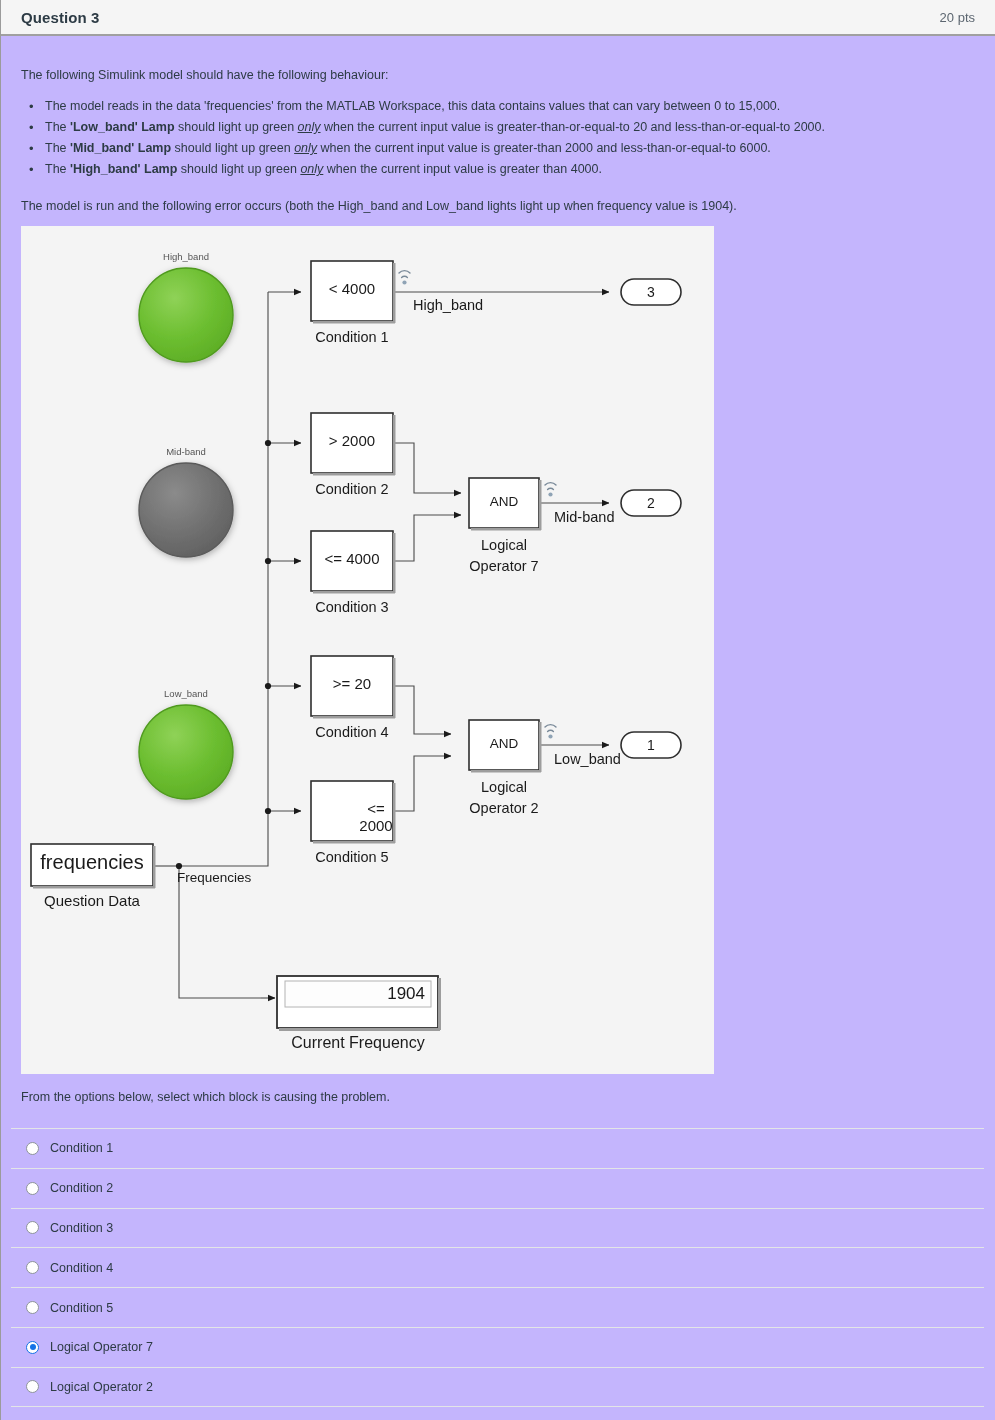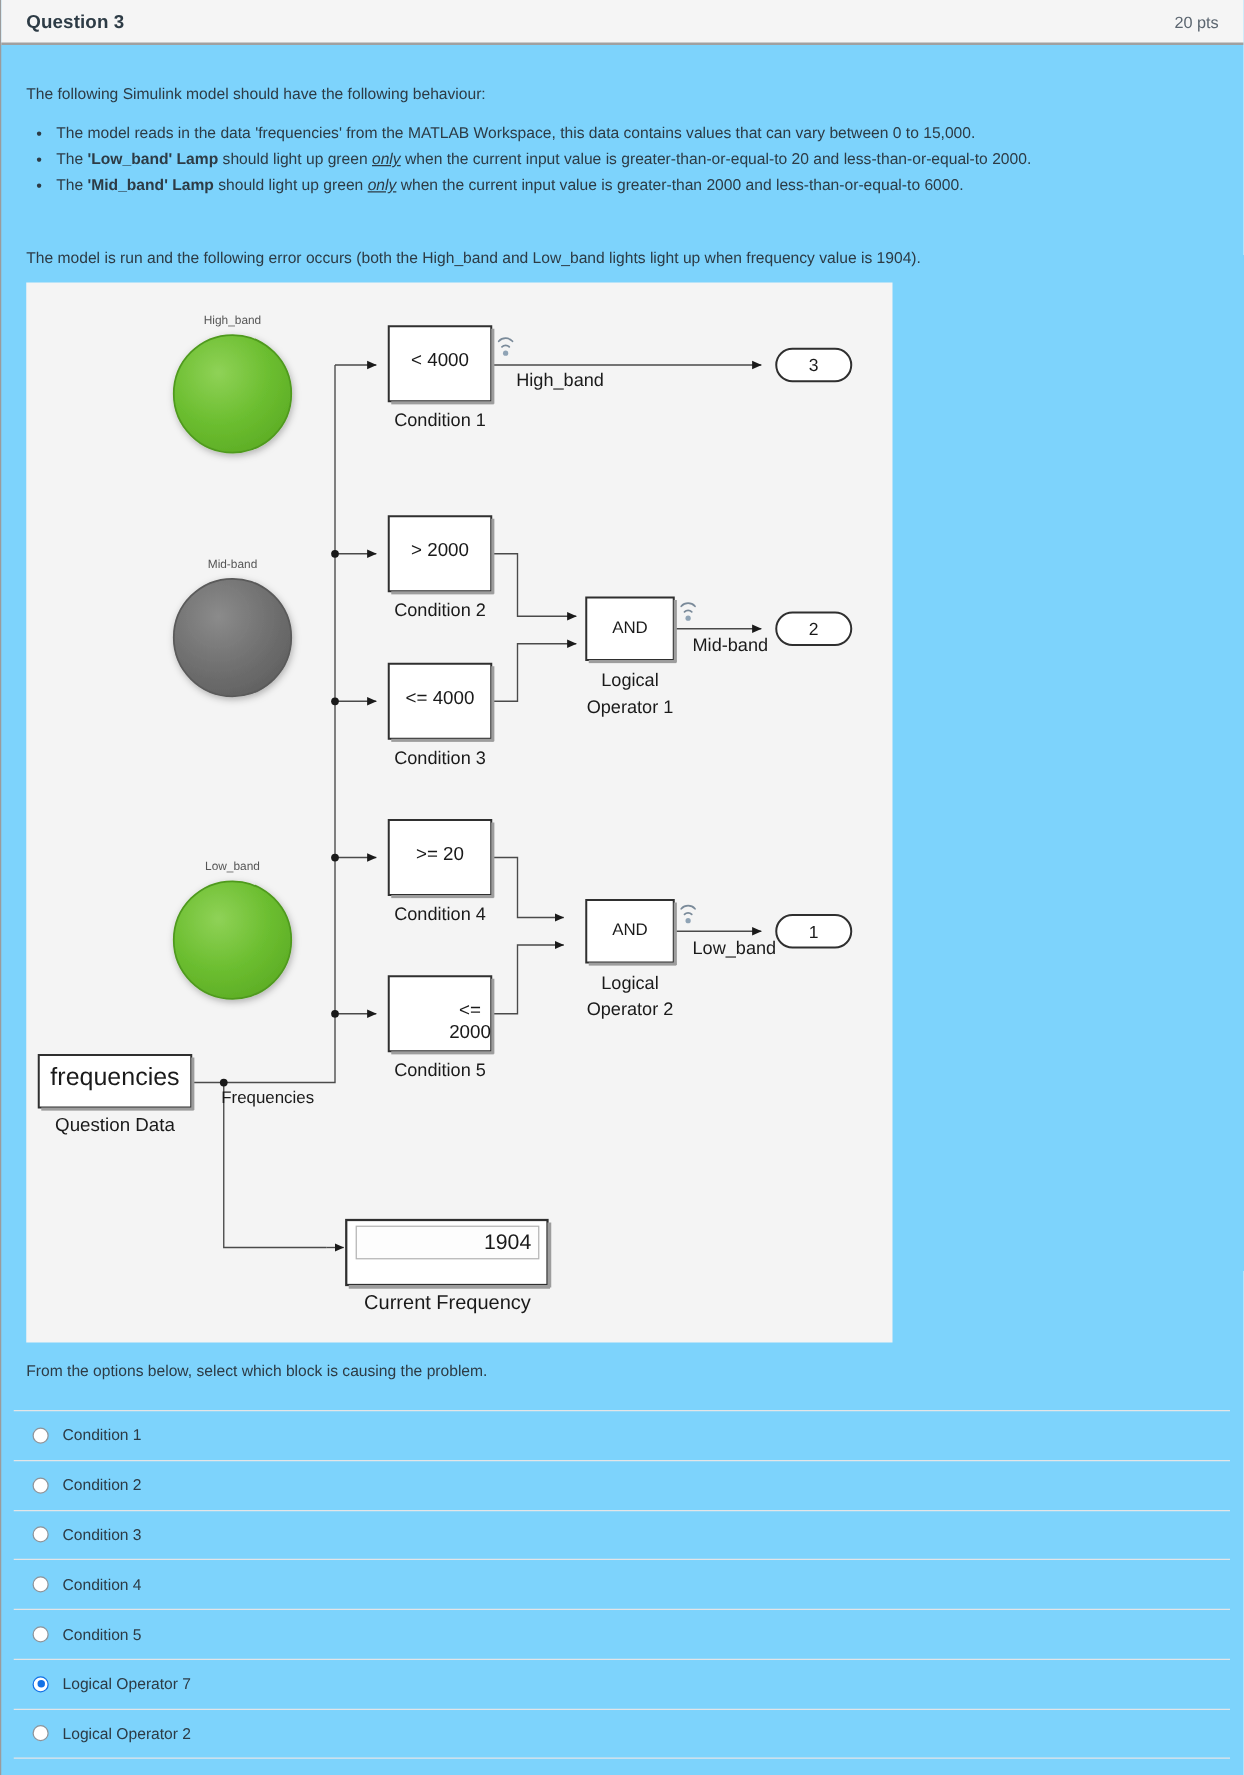--- a/index.html
+++ b/index.html
@@ -6,21 +6,21 @@
   html, body {
     margin: 0; padding: 0;
     background: #ffffff;
     font-family: "Liberation Sans", sans-serif;
     -webkit-font-smoothing: antialiased;
   }
   #page {
     position: relative;
     width: 995px;
     height: 1420px;
-    background: #7dd3fc;
+    background: #c4b5fd;
     overflow: hidden;
   }
   
   #page::before {
     content: "";
     position: absolute;
     left: 0; top: 0; bottom: 0;
     width: 1px;
     background: #9b9b9b;
   }
@@ -161,20 +161,23 @@
 
   <ul class="bullets">
     <li>
       <span>The model reads in the data 'frequencies' from the MATLAB Workspace, this data contains values that can vary between 0 to 15,000.</span>
     </li>
     <li>
       <span>The </span><b>'Low_band' Lamp</b><span> should light up green </span><span class="only">only</span><span> when the current input value is greater-than-or-equal-to 20 and less-than-or-equal-to 2000.</span>
     </li>
     <li>
       <span>The </span><b>'Mid_band' Lamp</b><span> should light up green </span><span class="only">only</span><span> when the current input value is greater-than 2000 and less-than-or-equal-to 6000.</span>
+    </li>
+    <li>
+      <span>The </span><b>'High_band' Lamp</b><span> should light up green </span><span class="only">only</span><span> when the current input value is greater than 4000.</span>
     </li>
   </ul>
 
   <div class="errline">The model is run and the following error occurs (both the High_band and Low_band lights light up when frequency value is 1904).</div>
 
   <div class="canvas">
     <svg width="693" height="848" viewBox="0 0 693 848" xmlns="http://www.w3.org/2000/svg">
       <defs>
         <radialGradient id="lampOn" cx="38%" cy="32%" r="78%">
           <stop offset="0%" stop-color="#8fd257"></stop>
@@ -341,21 +344,21 @@
 
     <div style="position:absolute;left:275px;top:103px;width:112px;text-align:center;font-size:14.5px;color:#1a1a1a;">Condition 1</div>
     <div style="position:absolute;left:275px;top:255px;width:112px;text-align:center;font-size:14.5px;color:#1a1a1a;">Condition 2</div>
     <div style="position:absolute;left:275px;top:373px;width:112px;text-align:center;font-size:14.5px;color:#1a1a1a;">Condition 3</div>
     <div style="position:absolute;left:275px;top:498px;width:112px;text-align:center;font-size:14.5px;color:#1a1a1a;">Condition 4</div>
     <div style="position:absolute;left:275px;top:623px;width:112px;text-align:center;font-size:14.5px;color:#1a1a1a;">Condition 5</div>
 
     <div style="position:absolute;left:448px;top:268px;width:70px;text-align:center;font-size:13.5px;color:#1a1a1a;">AND</div>
     <div style="position:absolute;left:440px;top:309px;width:86px;text-align:center;font-size:14.5px;color:#1a1a1a;line-height:21px;">
       <div>Logical</div>
-      <div>Operator 1</div>
+      <div>Operator 7</div>
     </div>
 
     <div style="position:absolute;left:448px;top:510px;width:70px;text-align:center;font-size:13.5px;color:#1a1a1a;">AND</div>
     <div style="position:absolute;left:440px;top:551px;width:86px;text-align:center;font-size:14.5px;color:#1a1a1a;line-height:21px;">
       <div>Logical</div>
       <div>Operator 2</div>
     </div>
 
     <div style="position:absolute;left:392px;top:71px;font-size:14.5px;color:#1a1a1a;">High_band</div>
     <div style="position:absolute;left:533px;top:283px;font-size:14.5px;color:#1a1a1a;">Mid-band</div>

